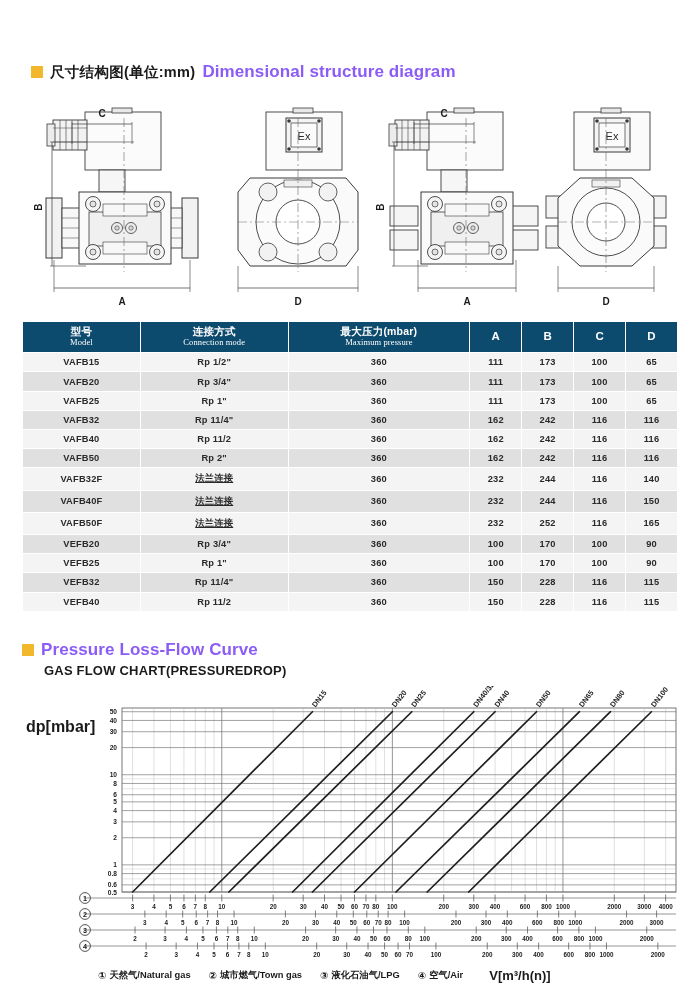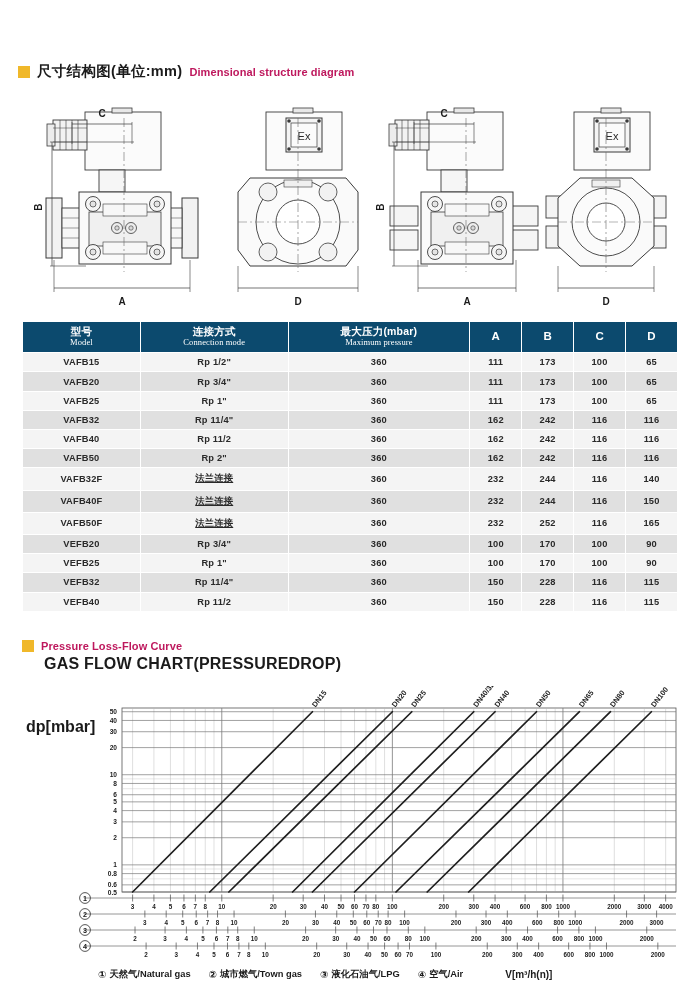--- a/index.html
+++ b/index.html
@@ -7,24 +7,24 @@
     width:700px;height:1000px;background:#ffffff;
     font-family:"Liberation Sans","DejaVu Sans",sans-serif;
     color:#1a1a1a;position:relative;overflow:hidden;
   }
   .page{position:relative;width:700px;height:1000px;}
 
   
   .sec-head{display:flex;align-items:center;gap:7px;}
   .bullet{width:12px;height:12px;background:#F0B82A;flex:0 0 auto;}
   .sec-cn{font-size:14.5px;font-weight:bold;letter-spacing:.3px;color:#1b1b1b;}
-  .sec-en{font-size:11px;font-weight:bold;color:#be185d;letter-spacing:.1px;}
-  .sec-sub{font-size:16px;font-weight:bold;color:#1b1b1b;margin:3px 0 16px 22px;letter-spacing:.2px;}
-
-  #head1{position:absolute;left:18px;top:62px;justify-content:space-between;}
+  .sec-en{font-size:17px;font-weight:bold;color:#8b5cf6;letter-spacing:.1px;}
+  .sec-sub{font-size:13px;font-weight:bold;color:#1b1b1b;margin:3px 0 16px 22px;letter-spacing:.2px;}
+
+  #head1{position:absolute;left:31px;top:62px;justify-content:space-between;}
   #head2{position:absolute;left:22px;top:640px;}
 
   
   #drawings{position:absolute;left:24px;top:100px;width:654px;height:212px;}
   .dwg-svg{display:block;}
 
   
   #spec-table{position:absolute;left:22px;top:321px;width:656px;border-collapse:collapse;}
   #spec-table th,#spec-table td{border:1px solid #ffffff;text-align:center;}
   #spec-table thead th{
@@ -45,21 +45,21 @@
   col.c-conn{width:148px;}
   col.c-press{width:182px;}
   col.c-abcd{width:52px;}
 
   
   #chart{position:absolute;left:0;top:686px;width:700px;height:300px;}
   #dp-label{left:26px;top:718px;position:absolute;font-size:16px;font-weight:bold;}
   #legend{position:absolute;left:98px;top:968px;display:flex;align-items:center;gap:18px;}
   .leg-item{display:flex;align-items:center;gap:3px;font-size:9.3px;font-weight:bold;color:#1b1b1b;white-space:nowrap;}
   .circnum{font-size:10px;}
-  #vunit{font-size:10px;font-weight:bold;margin-left:24px;white-space:nowrap;}
+  #vunit{font-size:13px;font-weight:bold;margin-left:8px;white-space:nowrap;}
 </style>
 </head>
 <body>
 
 <div class="page">
 
   <div class="sec-head" id="head1">
     <span class="bullet"></span>
     <span class="sec-cn">尺寸结构图(单位:mm)</span>
     <span class="sec-en">Dimensional structure diagram</span>

